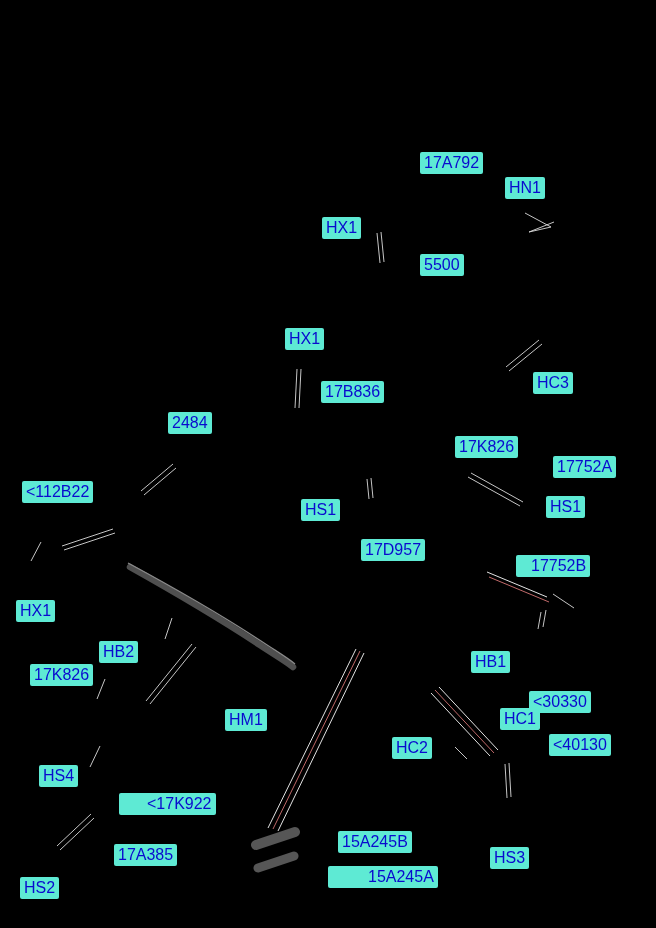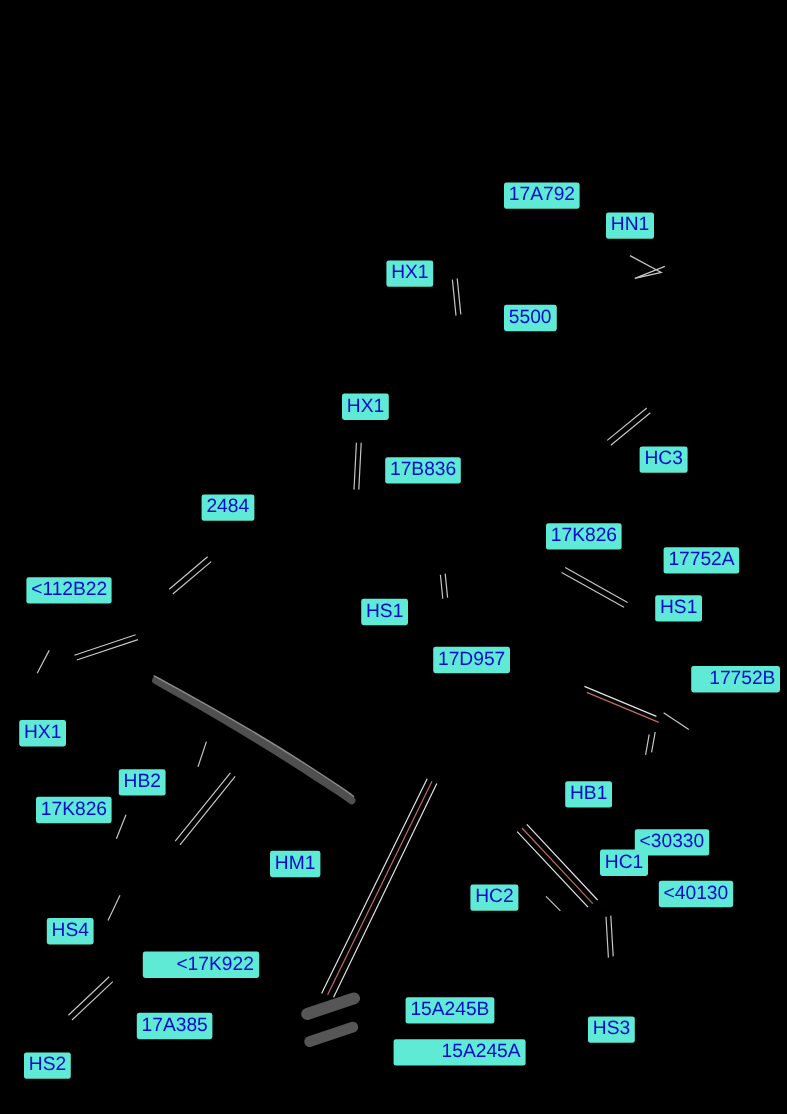--- a/index.html
+++ b/index.html
@@ -96,21 +96,21 @@
   <div class="part-label" style="left:285px; top:328px;">HX1</div>
   <div class="part-label" style="left:533px; top:372px;">HC3</div>
   <div class="part-label" style="left:321px; top:381px;text-align:right;">17B836</div>
   <div class="part-label" style="left:168px; top:412px;">2484</div>
   <div class="part-label" style="left:455px; top:436px;">17K826</div>
   <div class="part-label" style="left:509px; top:456px;margin-left:44px;">17752A</div>
   <div class="part-label" style="left:22px;  top:481px;">&lt;112B22</div>
   <div class="part-label" style="left:301px; top:499px;">HS1</div>
   <div class="part-label" style="left:546px; top:496px;">HS1</div>
   <div class="part-label" style="left:361px; top:539px;">17D957</div>
-  <div class="part-label" style="left:576px; top:555px;padding-left:15px;">17752B</div>
+  <div class="part-label" style="left:516px; top:555px;padding-left:15px;">17752B</div>
   <div class="part-label" style="left:16px;  top:600px;">HX1</div>
   <div class="part-label" style="left:99px;  top:641px;">HB2</div>
   <div class="part-label" style="left:471px; top:651px;">HB1</div>
   <div class="part-label" style="left:30px;  top:664px;">17K826</div>
   <div class="part-label" style="left:529px; top:691px;">&lt;30330</div>
   <div class="part-label" style="left:500px; top:708px;">HC1</div>
   <div class="part-label" style="left:185px; top:709px;margin-left:40px;">HM1</div>
   <div class="part-label" style="left:392px; top:737px;">HC2</div>
   <div class="part-label" style="left:39px;  top:765px;">HS4</div>
   <div class="part-label" style="left:119px; top:793px;padding-left:28px;">&lt;17K922</div>

